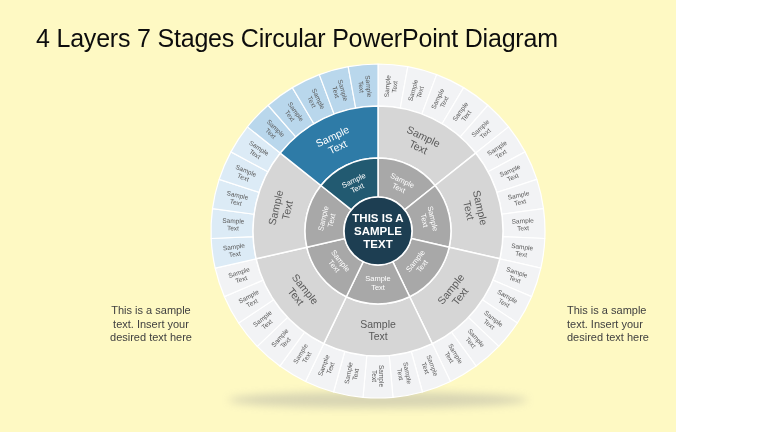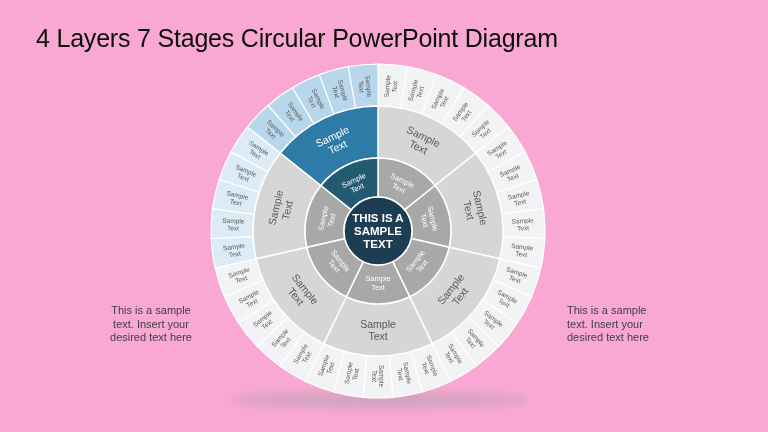--- a/index.html
+++ b/index.html
@@ -1,17 +1,17 @@
 <!DOCTYPE html>
 <html><head>
 <meta charset="utf-8">
 <style>
   html,body{margin:0;padding:0;background:#fff;}
   #slide{
-    position:relative;width:768px;height:432px;background:#f9a8d4;overflow:hidden;
+    position:relative;width:676px;height:432px;background:#fef9c3;overflow:hidden;
     font-family:"Liberation Sans",sans-serif;
   }
   .title{
     position:absolute;left:36px;top:24px;width:700px;
     font-size:25px;font-weight:400;color:#0d0d0d;letter-spacing:-0.2px;
   }
   .caption{
     position:absolute;top:304px;font-size:11px;line-height:13.5px;color:#404040;
   }
   .caption-left{left:92px;width:118px;text-align:center;}

